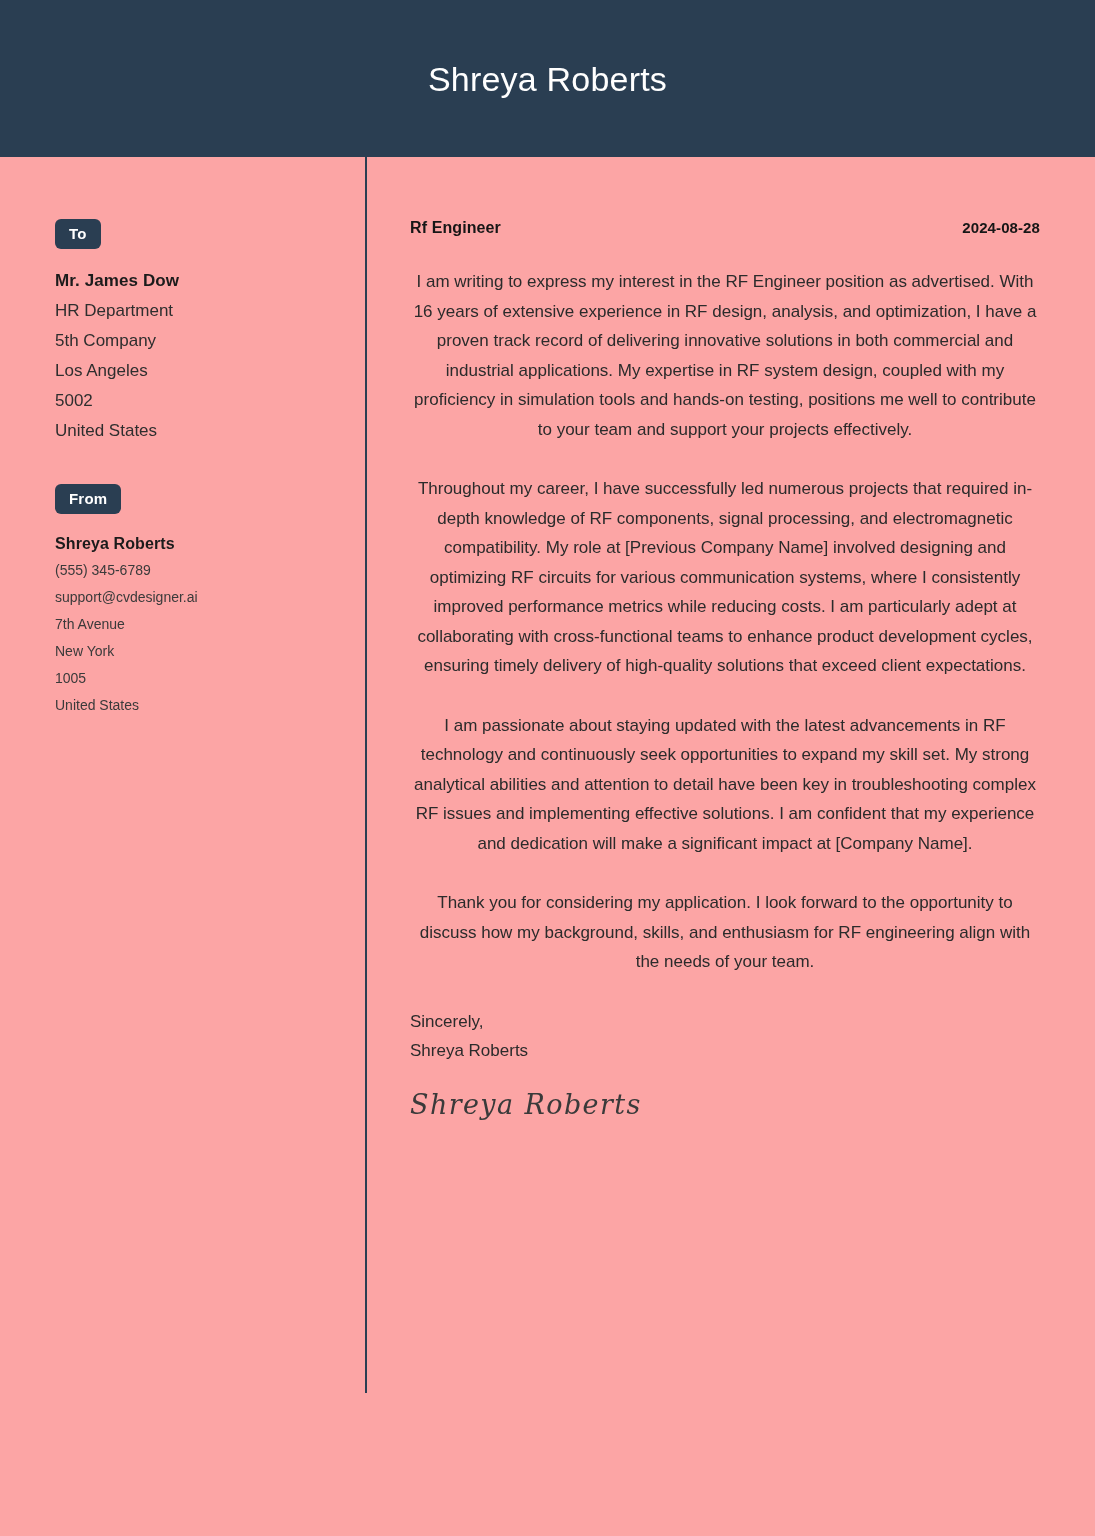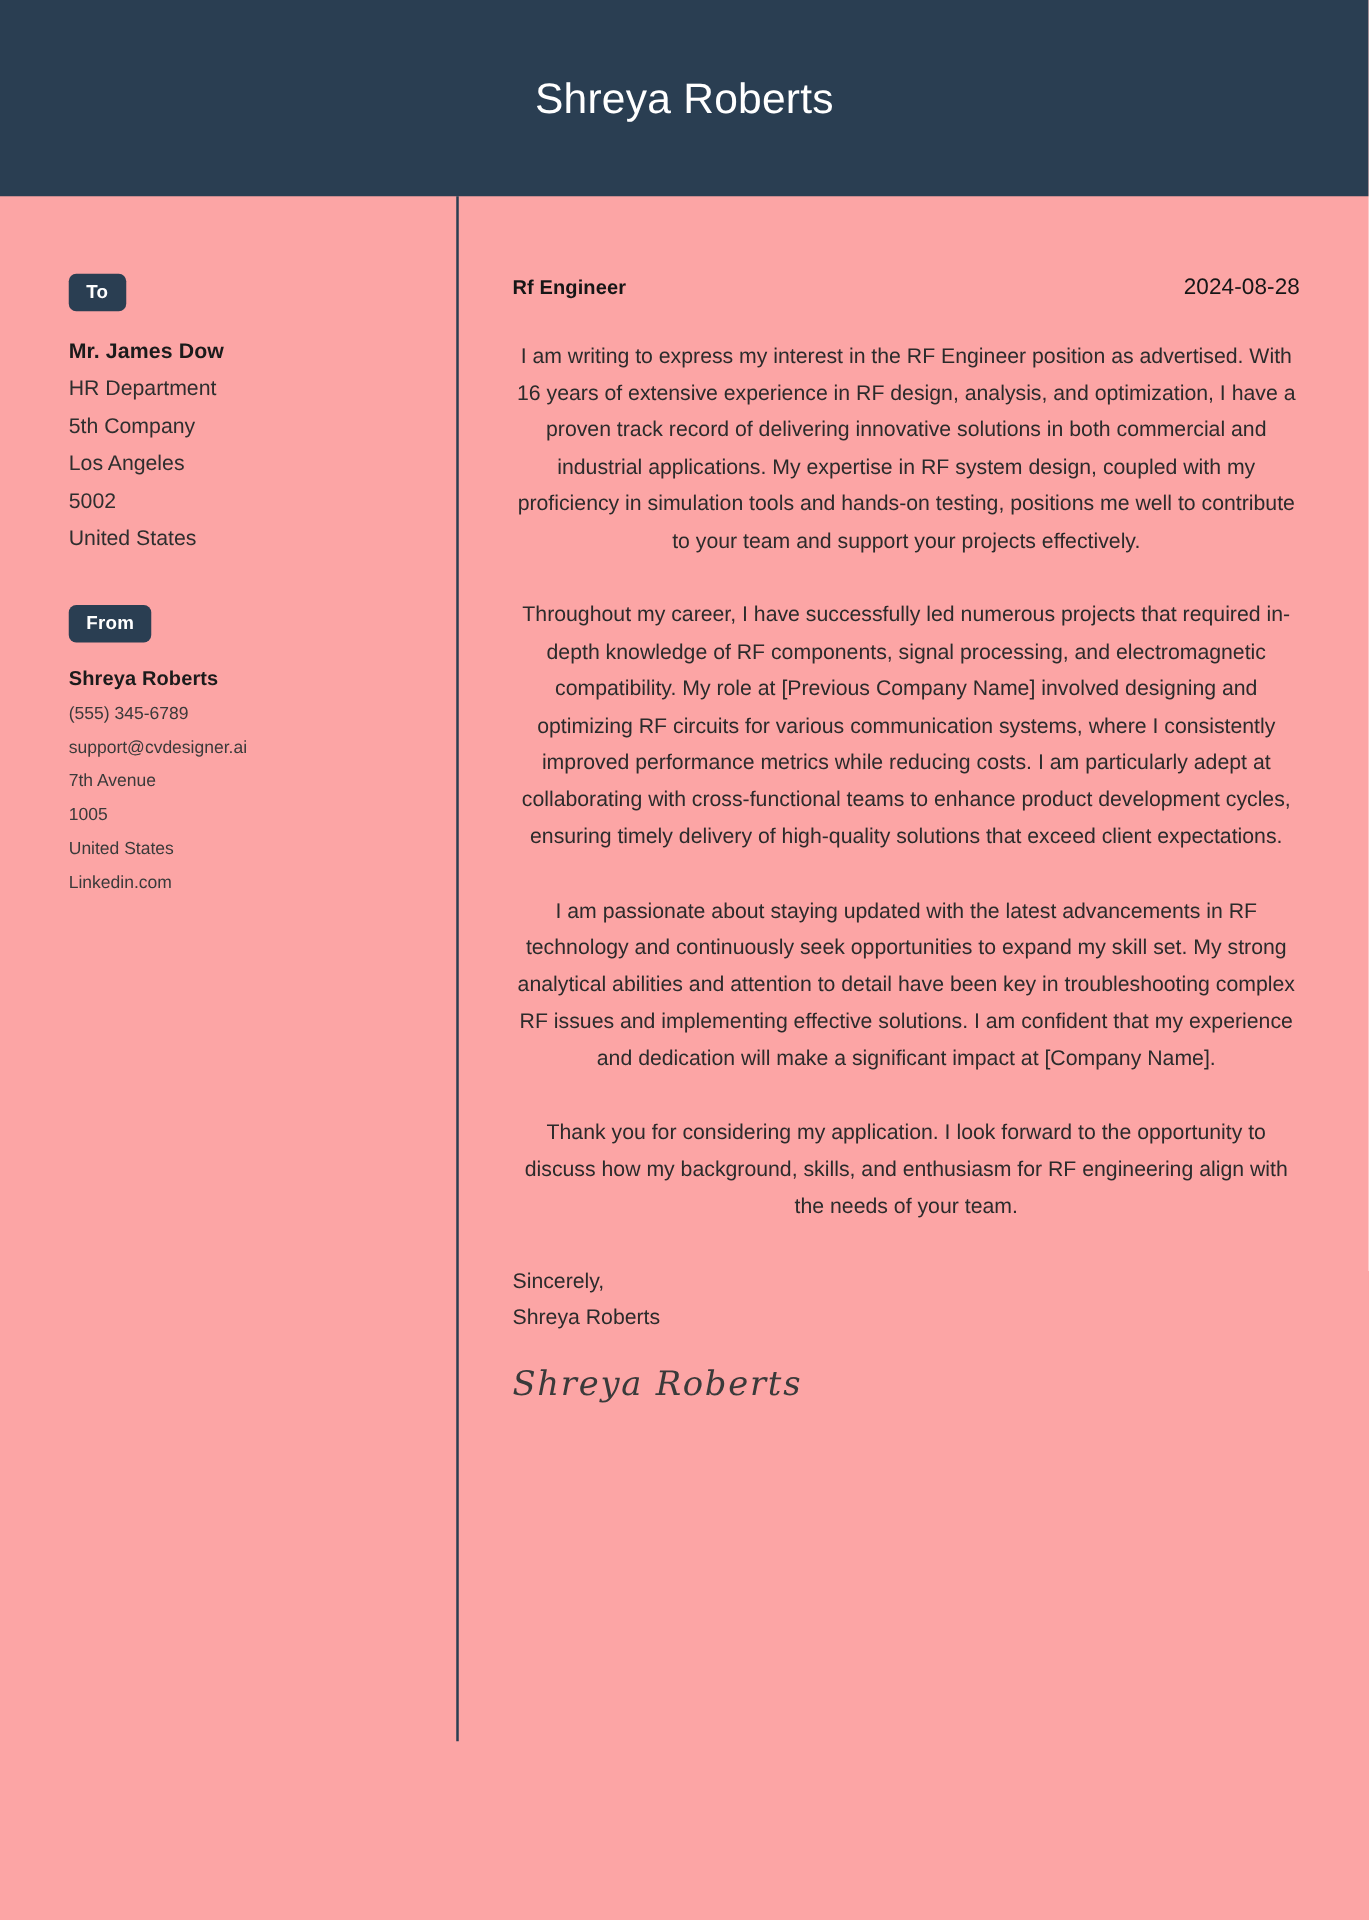--- a/index.html
+++ b/index.html
@@ -116,22 +116,22 @@
     align-items: baseline;
     justify-content: space-between;
   }
   .job-title {
     font-size: 16px;
     font-weight: 700;
     color: #161616;
     letter-spacing: 0.1px;
   }
   .letter-date {
-    font-size: 18px;
-    font-weight: 400;
+    font-size: 15px;
+    font-weight: 700;
     color: #161616;
     letter-spacing: 0.1px;
   }
   .salutation {
     margin-top: 48px;
     font-size: 17px;
     color: #2b2b2b;
     line-height: 29.5px;
   }
   .para {
@@ -189,23 +189,23 @@
 
       <div class="block-gap"></div>
 
       <div>
         <span class="badge">From</span>
         <div class="addr-block from-block">
           <div class="from-name">Shreya  Roberts</div>
           <div class="from-line">(555) 345-6789</div>
           <div class="from-line">support@cvdesigner.ai</div>
           <div class="from-line">7th Avenue</div>
+          <div class="from-line">New York</div>
           <div class="from-line">1005</div>
           <div class="from-line">United States</div>
-          <div class="from-line">Linkedin.com</div>
         </div>
       </div>
 
     </aside>
 
     <main class="letter">
 
       <div class="letter-top">
         <div class="job-title">Rf Engineer</div>
         <div class="letter-date">2024-08-28</div>

